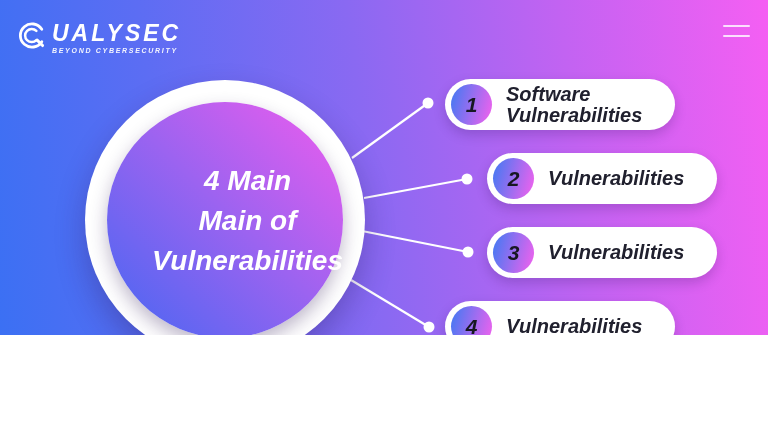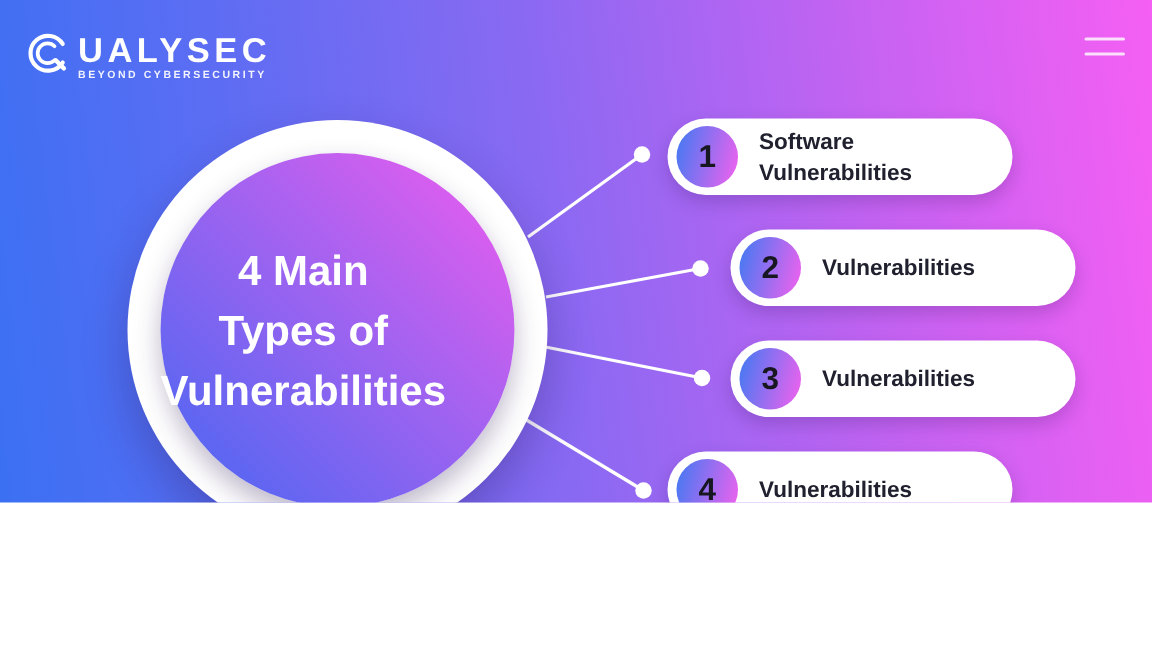--- a/index.html
+++ b/index.html
@@ -3,20 +3,21 @@
 <meta charset="utf-8">
 <style>
   html, body { margin: 0; padding: 0; }
   .stage {
     position: relative;
     width: 768px;
     height: 335px;
     overflow: hidden;
     font-family: "Liberation Sans", "DejaVu Sans", sans-serif;
     background: linear-gradient(83deg, #3b70f3 0%, #5c6df3 22%, #8a69f2 48%, #c263f2 74%, #f55ff3 100%);
+    font-style: italic;
   }
 
   
   .logo {
     position: absolute;
     left: 17px;
     top: 20px;
     display: flex;
     align-items: flex-start;
     gap: 4px;
@@ -82,21 +83,21 @@
     justify-content: center;
   }
   .circle-inner {
     width: 236px;
     height: 236px;
     border-radius: 50%;
     background: linear-gradient(45deg, #4467f2 0%, #9c63f0 52%, #f05cee 100%);
     box-shadow: 0 8px 18px rgba(40,15,80,0.30);
     display: flex;
     align-items: center;
-    justify-content: flex-start;
+    justify-content: flex-end;
   }
   .circle-title {
     color: #ffffff;
     font-weight: bold;
     font-size: 28px;
     line-height: 40px;
     text-align: center;
     margin-top: 2px;
   }
 
@@ -127,21 +128,21 @@
     align-items: center;
     justify-content: center;
     color: #171722;
     font-weight: bold;
     font-size: 21px;
   }
   .card-label {
     margin-left: 14px;
     color: #20202e;
     font-weight: bold;
-    font-size: 15px;
+    font-size: 20px;
     line-height: 21px;
   }
 
   
   .chat-widget {
     position: absolute;
     left: 750px;
     top: 361px;
     width: 28px;
     height: 30px;
@@ -189,21 +190,21 @@
       <circle cx="467" cy="179" r="5.5"></circle>
       <circle cx="468" cy="252" r="5.5"></circle>
       <circle cx="429" cy="327" r="5.5"></circle>
     </g>
   </svg>
 
   <div class="big-circle">
     <div class="circle-inner">
       <div class="circle-title">
         <div>4 Main</div>
-        <div>Types of</div>
+        <div>Main of</div>
         <div>Vulnerabilities</div>
       </div>
     </div>
   </div>
 
   <div class="card card-1">
     <div class="badge">1</div>
     <div class="card-label">
       <div>Software</div>
       <div>Vulnerabilities</div>

